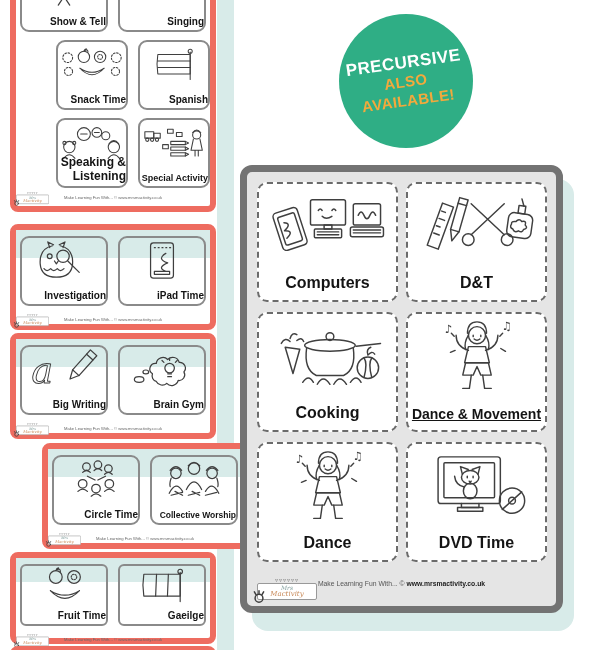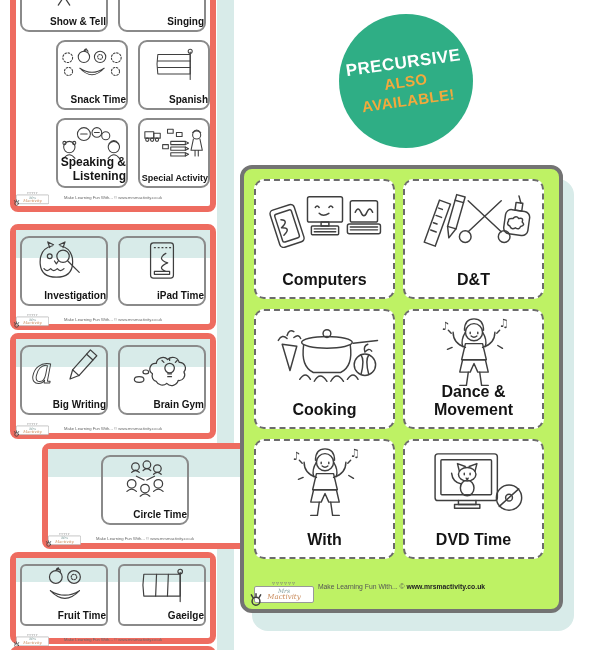--- a/index.html
+++ b/index.html
@@ -35,22 +35,22 @@
   .logo .sign{border:1px solid #999;border-radius:2px;background:#fff;padding:1px 2px;
        font-family:"DejaVu Serif", serif;font-style:italic;}
   .logo .sign .l1{display:block;font-size:6px;color:#7d9b9a;}
   .logo .sign .l2{display:block;font-size:7px;color:#c98a5a;}
   .logo svg{position:absolute;left:-5px;bottom:-4px;}
   .logo.small{transform:scale(0.55);transform-origin:bottom left;}
 
   
   .mint-back{position:absolute;left:252px;top:179px;width:322px;height:452px;
        background:#d8ebe9;border-radius:16px;z-index:0;}
-  .sheet-big{position:absolute;left:240px;top:165px;width:323px;height:448px;background:#bef264;
-       border:4px solid #737373;border-radius:12px;box-sizing:border-box;z-index:1;}
+  .sheet-big{position:absolute;left:240px;top:165px;width:323px;height:448px;background:#e5e5e5;
+       border:7px solid #737373;border-radius:12px;box-sizing:border-box;z-index:1;}
   .big-grid{position:absolute;left:10px;top:10px;width:290px;display:grid;
        grid-template-columns:141px 141px;grid-auto-rows:120px;gap:10px 8px;}
   .big-card{border:2px dashed #6b6b6b;border-radius:10px;box-sizing:border-box;position:relative;background:#fff;}
   .big-card .icon-area{position:absolute;top:4px;left:0;right:0;height:80px;
        display:flex;align-items:center;justify-content:center;}
   .big-label{position:absolute;bottom:8px;left:0;width:100%;text-align:center;
        font-weight:bold;font-size:16px;color:#141414;}
   .big-footer{position:absolute;left:6px;right:6px;bottom:4px;height:40px;}
   .big-footer .logo{left:4px;bottom:2px;}
   .big-credit{position:absolute;left:0;right:0;bottom:14px;text-align:center;
@@ -298,20 +298,35 @@
           <circle cx="28" cy="26" r="4.5"></circle>
             <path d="M23 34 q5 -5 10 0"></path>
           <circle cx="42" cy="31" r="4.5"></circle>
             <path d="M37 39 q5 -5 10 0"></path>
           <circle cx="56" cy="26" r="4.5"></circle>
             <path d="M51 34 q5 -5 10 0"></path>
           <path d="M33 18 l8 4 M52 18 l-8 4"></path>
         </svg>
       </div>
       <div class="mini-label">Circle Time</div>
+    </div>
+    <div class="mini-card">
+      <div class="icon-area">
+        <svg class="doodle" viewBox="0 0 84 44" width="80" height="42">
+          <circle cx="23" cy="15" r="5.5"></circle>
+            <path d="M17 12 q6 -8 12 0 M18 20 q-2 6 -1 9"></path>
+          <circle cx="42" cy="10" r="6"></circle>
+            <path d="M36 7 q6 -7 12 0"></path>
+          <circle cx="61" cy="15" r="5.5"></circle>
+            <path d="M55 12 q6 -8 12 0 M66 20 q2 6 1 9"></path>
+          <path d="M16 36 q7 -14 14 -2 M34 32 q8 -16 16 0 M54 34 q7 -12 14 2"></path>
+          <path d="M18 38 l12 -3 M30 38 l-8 -4 M36 38 l12 -3 M48 38 l-8 -4 M54 38 l12 -3"></path>
+        </svg>
+      </div>
+      <div class="mini-label" style="font-size:8.5px;">Collective Worship</div>
     </div>
   </div>
   <div class="mini-footer">
     <div class="logo small" style="bottom:0;">
       <div class="bunting">▿▿▿▿▿</div>
       <div class="sign">
           <span class="l1">Mrs</span>
           <span class="l2">Mactivity</span>
         </div>
       <svg class="doodle" width="12" height="13" viewBox="0 0 12 13">
@@ -447,42 +462,42 @@
           <path d="M36 17 l-3 -3 M84 17 l3 -3"></path>
           <path d="M51 28 h18 l4 17 h-26 z"></path>
           <path d="M48 45 h24 l3 13 h-11 l-4 -9 l-4 9 h-11 z"></path>
           <path d="M54 58 l-2 14 M66 58 l2 14"></path>
           <path d="M52 72 h-7 M68 72 h7"></path>
           <text class="note" x="26" y="14" font-size="12">♪</text>
           <text class="note" x="86" y="10" font-size="12">♫</text>
           <path d="M32 34 l5 -2 M85 30 l5 3"></path>
         </svg>
       </div>
-      <div class="big-label" style="font-size:16px;">Dance &amp; Movement</div>
+      <div class="big-label" style="font-size:14px;text-decoration:underline;">Dance &amp; Movement</div>
     </div>
 
     <div class="big-card">
       <div class="icon-area">
         <svg class="doodle" viewBox="0 0 120 80" width="118" height="76" style="stroke-width:1.5">
           <path d="M50 14 q0 -12 10 -12 q10 0 10 12"></path>
           <circle cx="60" cy="16" r="9"></circle>
           <path d="M51 16 q-5 8 -3 15 M69 16 q5 8 3 15"></path>
           <path d="M56 16 v1.5 M64 16 v1.5 M57 20 q3 2.5 6 0"></path>
           <path d="M51 32 q-13 -4 -13 -16 M69 32 q13 -4 13 -16"></path>
           <path d="M36 17 l-3 -3 M84 17 l3 -3"></path>
           <path d="M51 28 h18 l4 17 h-26 z"></path>
           <path d="M48 45 h24 l3 13 h-11 l-4 -9 l-4 9 h-11 z"></path>
           <path d="M54 58 l-2 14 M66 58 l2 14"></path>
           <path d="M52 72 h-7 M68 72 h7"></path>
           <text class="note" x="26" y="14" font-size="12">♪</text>
           <text class="note" x="86" y="10" font-size="12">♫</text>
           <path d="M32 34 l5 -2 M85 30 l5 3"></path>
         </svg>
       </div>
-      <div class="big-label">With</div>
+      <div class="big-label">Dance</div>
     </div>
 
     <div class="big-card">
       <div class="icon-area">
         <svg class="doodle" viewBox="0 0 120 74" width="118" height="72" style="stroke-width:1.5">
           <rect x="20" y="5" width="64" height="48" rx="3"></rect>
           <rect x="26" y="11" width="52" height="36" rx="1"></rect>
           <path d="M44 53 v4 h18 v-4"></path>
             <rect x="40" y="57" width="26" height="4"></rect>
           <path d="M45 23 l-2 -8 l8 3 M61 23 l2 -8 l-8 3"></path>

